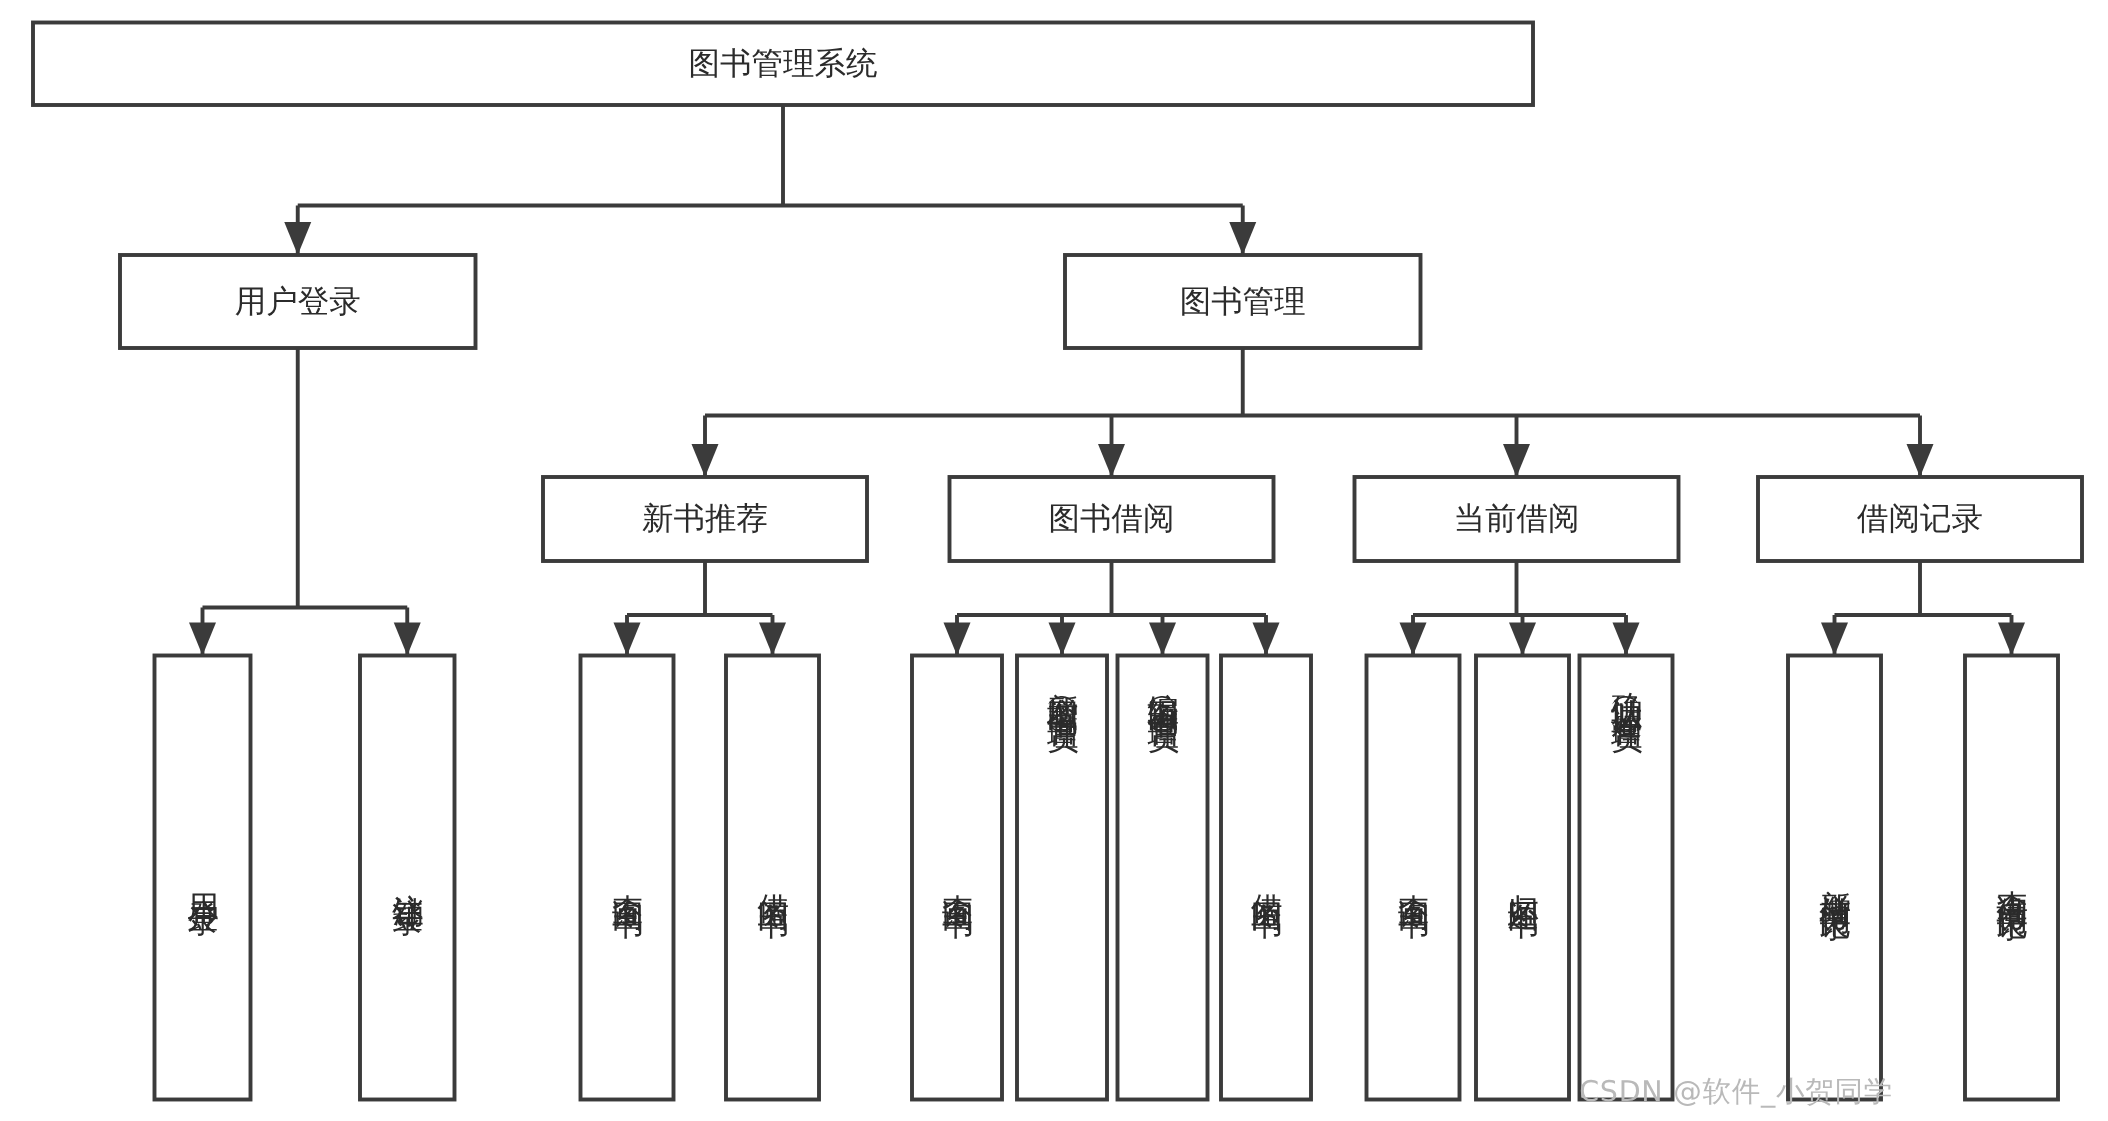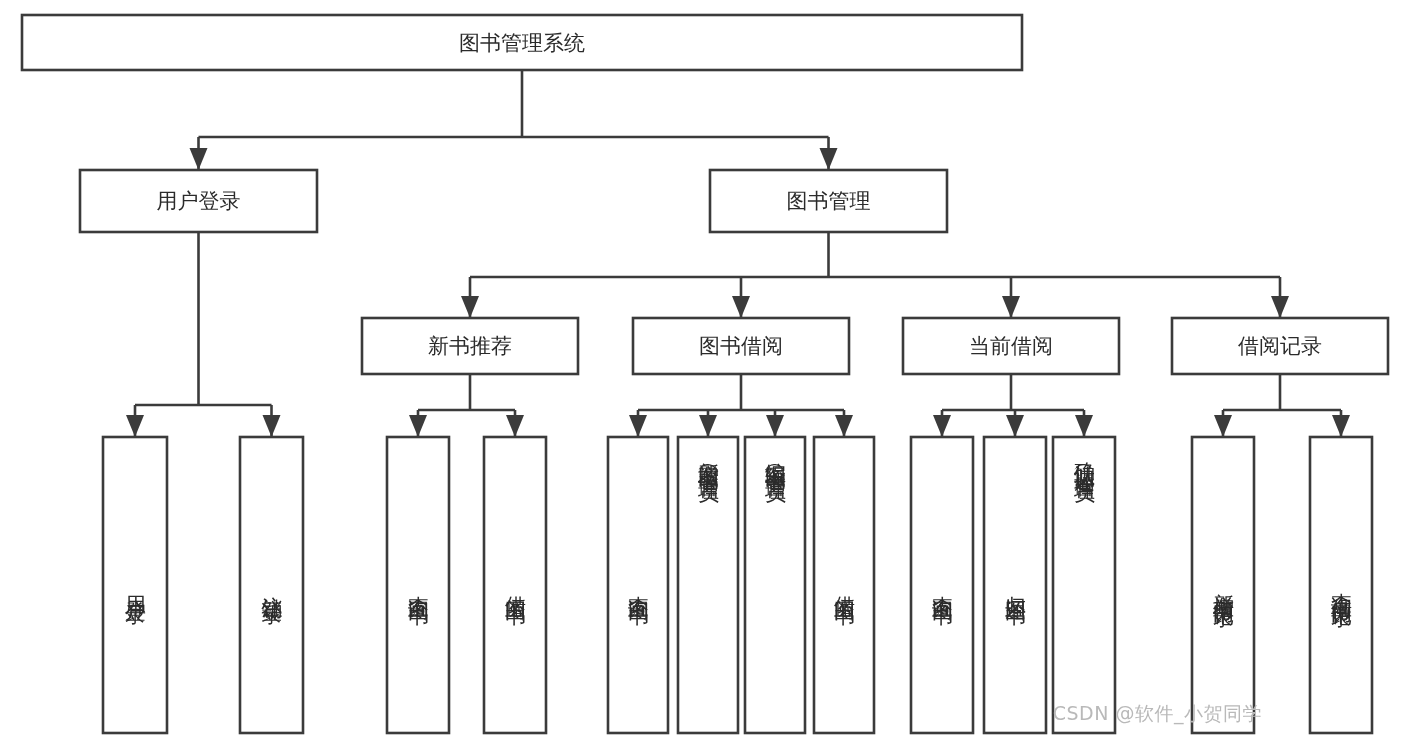--- a/index.html
+++ b/index.html
@@ -25,21 +25,21 @@
     font-size:21px;
     line-height:1;
     letter-spacing:3px;
     color:#2b2b2b;
     white-space:nowrap;
     pointer-events:none;
     font-family:"DejaVu Sans","Liberation Sans",sans-serif;
   }
   #watermark{
     position:absolute;
-    right:10px;bottom:20px;
+    right:10px;bottom:6px;
     font-size:19px;
     color:#b9b9b9;
     letter-spacing:0.5px;
     white-space:nowrap;
     font-family:"DejaVu Sans","Liberation Sans",sans-serif;
   }
 </style>
 </head>
 <body>
 

